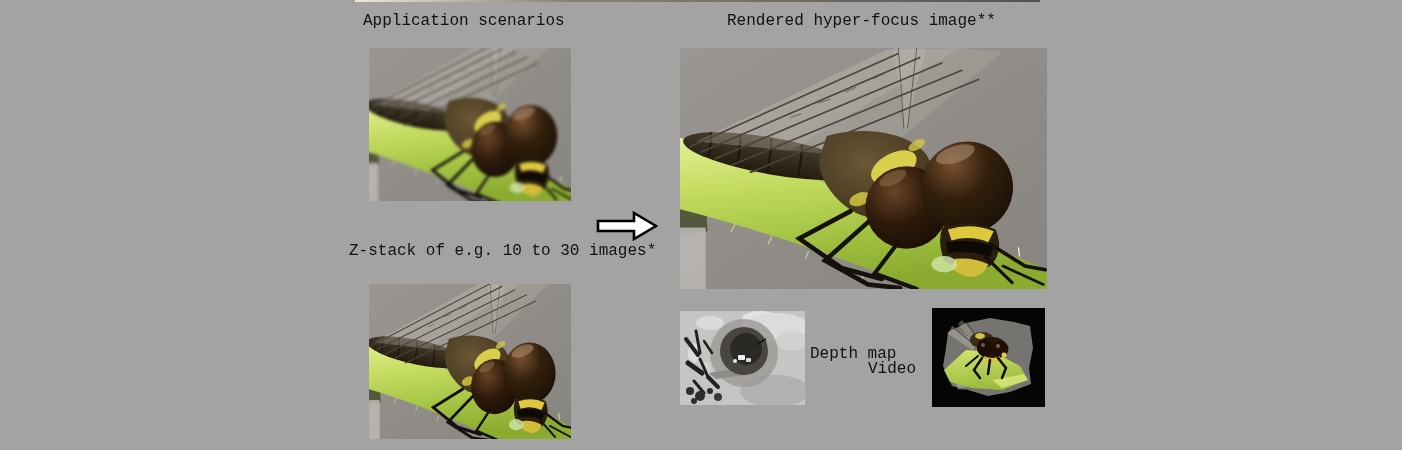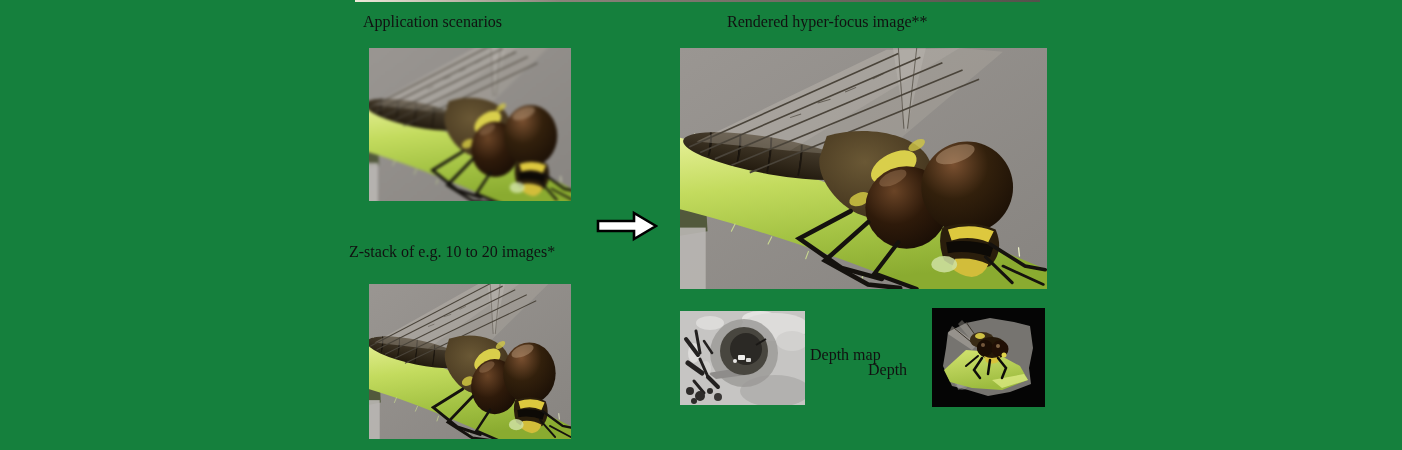--- a/index.html
+++ b/index.html
@@ -1,21 +1,21 @@
 <!DOCTYPE html>
 <html><head>
 <meta charset="utf-8">
 <style>
   html,body{margin:0;padding:0;background:#fff;}
   .canvas{
     position:relative;
     width:1402px;height:450px;
-    background:#15803d;
+    background:#a3a3a3;
     overflow:hidden;
-    font-family:Liberation Serif, serif;
+    font-family:Liberation Mono, monospace;
   }
   .fig-label{
     position:absolute;
     font-size:16px;line-height:19px;
     color:#111;
     white-space:nowrap;
   }
   .photo{
     position:absolute;
     overflow:hidden;
@@ -172,25 +172,25 @@
 </svg>
 
 <div class="canvas">
 
   <div class="top-edge-line"></div>
 
   <div class="fig-label lbl-app">Application scenarios</div>
 
   <div class="fig-label lbl-render">Rendered hyper-focus image**</div>
 
-  <div class="fig-label lbl-stack">Z-stack of e.g. 10 to 20 images*</div>
+  <div class="fig-label lbl-stack">Z-stack of e.g. 10 to 30 images*</div>
 
   <div class="fig-label lbl-depth">Depth map</div>
 
-  <div class="fig-label lbl-video">Depth</div>
+  <div class="fig-label lbl-video">Video</div>
 
   <div class="photo p-top-left blur-strong">
     <svg viewBox="0 0 400 263" preserveAspectRatio="none">
         <use href="#dragonfly-scene"></use>
       </svg>
   </div>
 
   <div class="photo p-bottom-left blur-light">
     <svg viewBox="0 0 400 263" preserveAspectRatio="none">
         <use href="#dragonfly-scene"></use>

